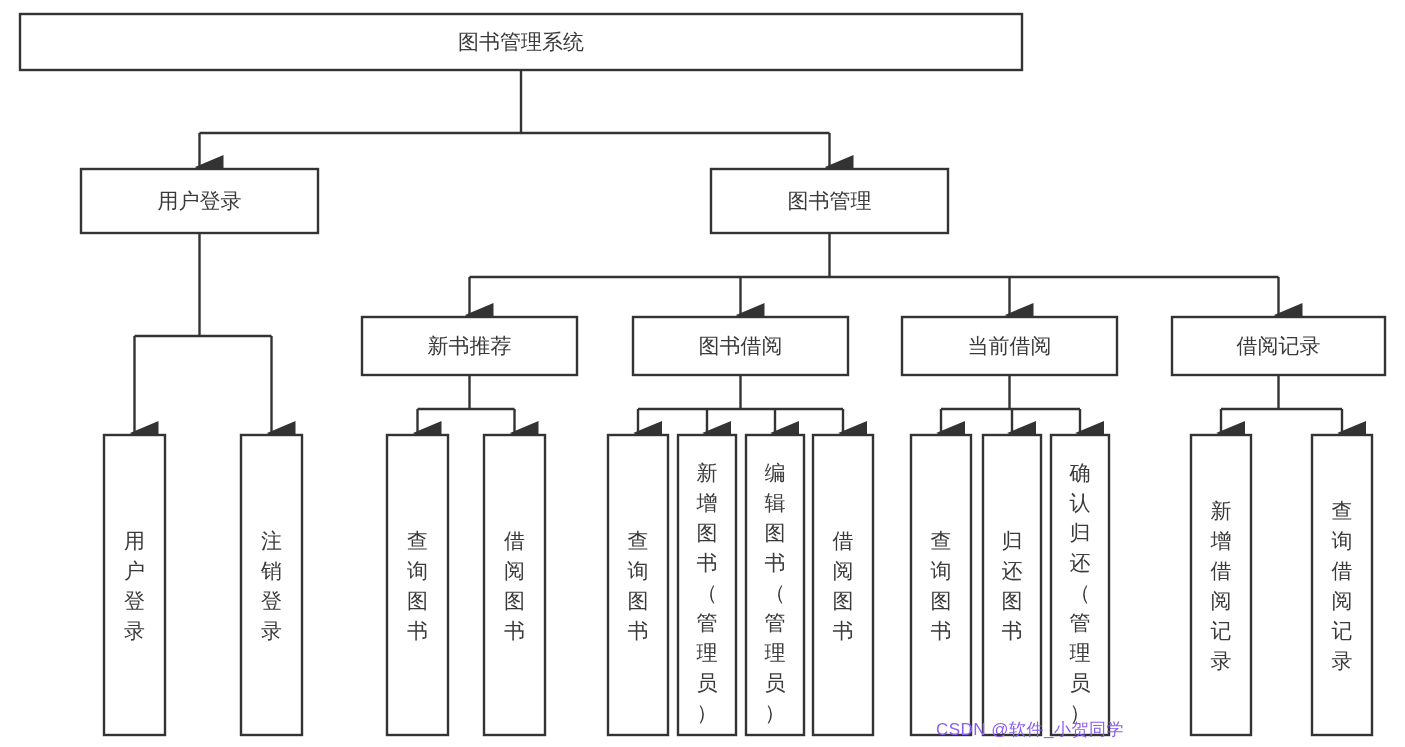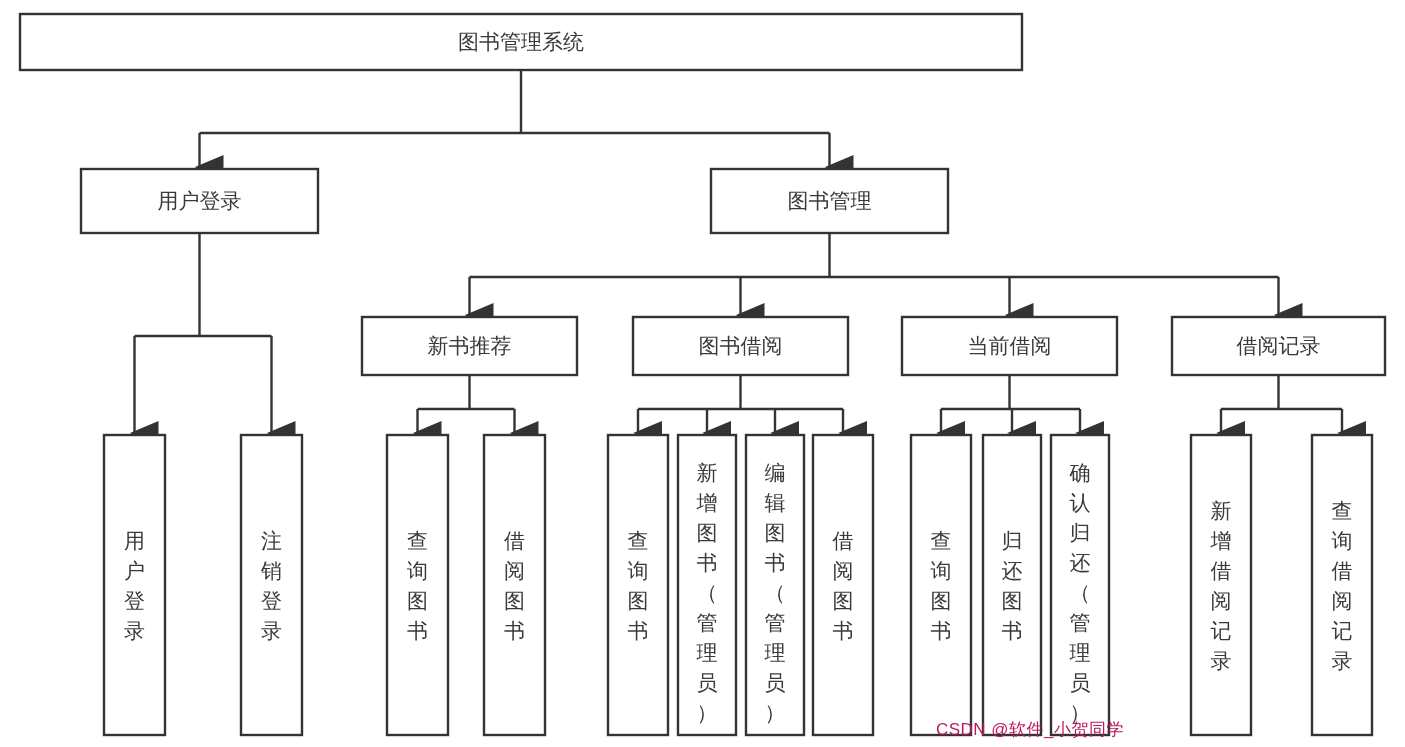--- a/index.html
+++ b/index.html
@@ -52,21 +52,21 @@
     font-size: 21px;
     fill: #3a3a3a;
     text-anchor: middle;
   }
   .watermark {
     position: absolute;
     right: 8px;
     bottom: 6px;
     font-family: "Liberation Sans", "DejaVu Sans", sans-serif;
     font-size: 17px;
-    color: #be185d;
+    color: #8b5cf6;
     letter-spacing: 0.5px;
     white-space: nowrap;
     user-select: none;
   }
 </style>
 </head>
 <body>
 
 <div id="diagram-root">
   <svg class="canvas" viewBox="0 0 1405 747" xmlns="http://www.w3.org/2000/svg">

